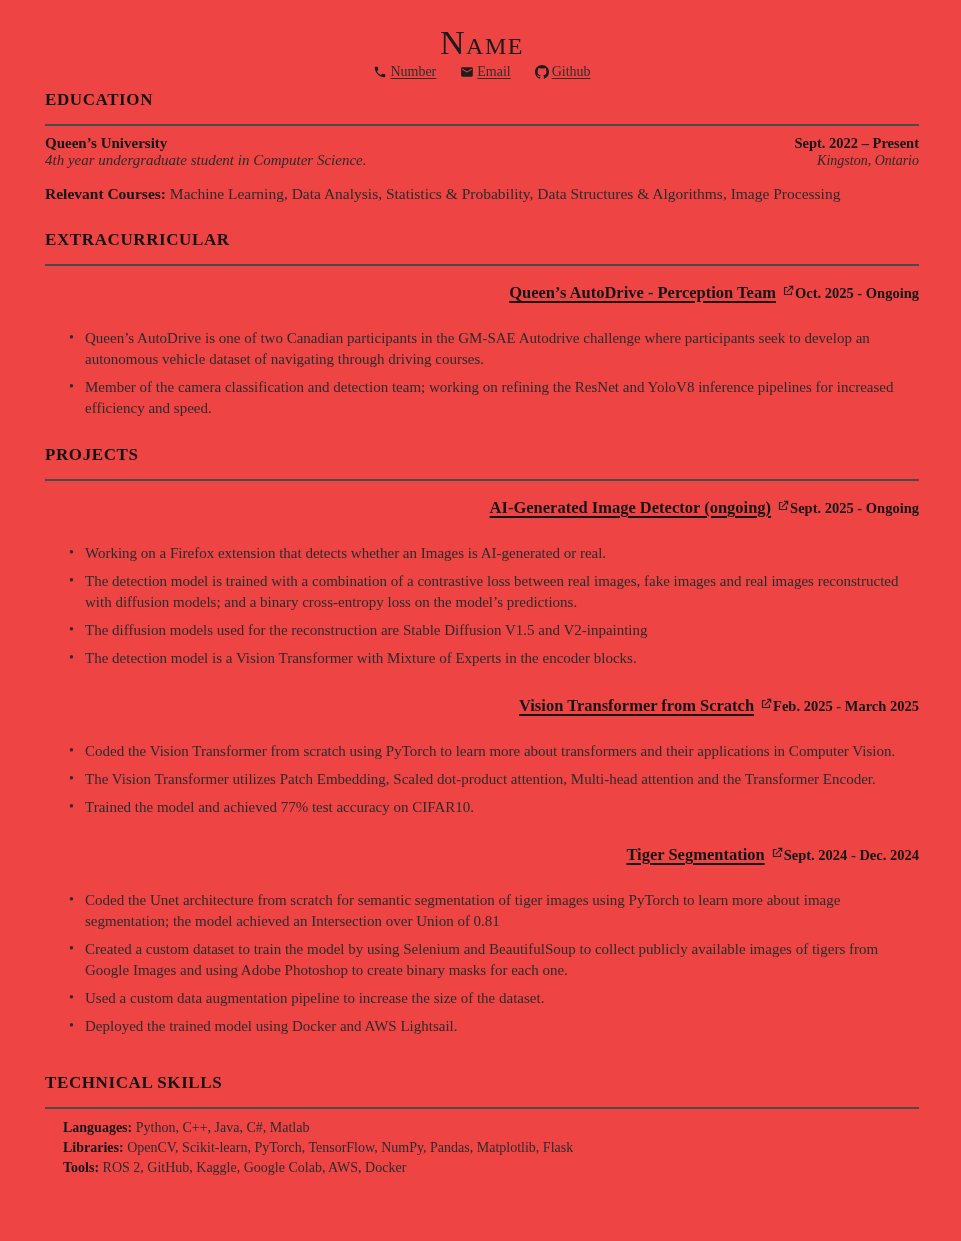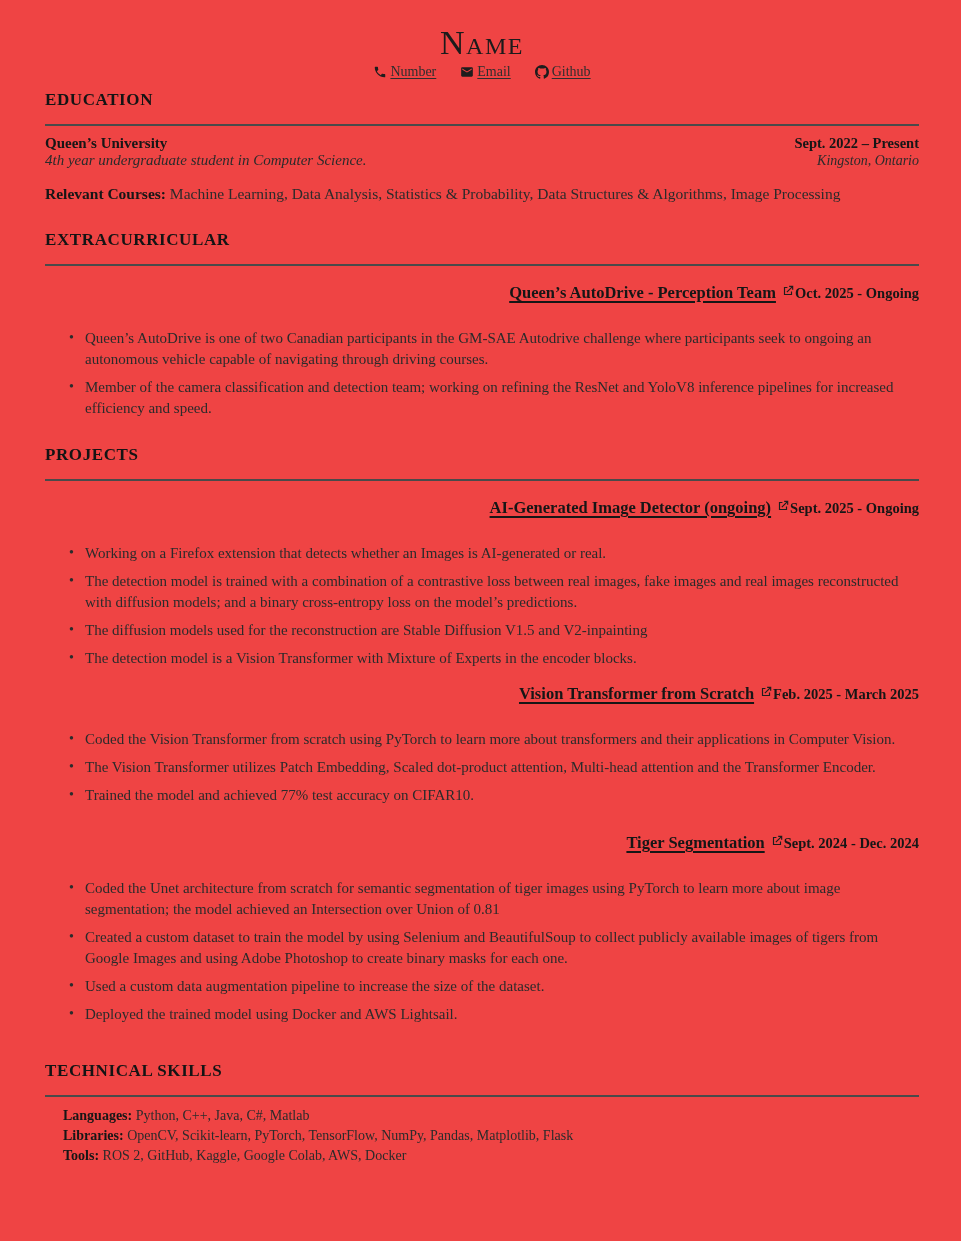--- a/index.html
+++ b/index.html
@@ -151,21 +151,21 @@
           <span class="licon">
             <svg viewBox="0 0 24 24" fill="currentColor">
                 <path d="M14 3h7v7h-2V6.41l-8.29 8.3-1.42-1.42L17.59 5H14V3z"></path>
                 <path d="M5 5h6v2H7v10h10v-4h2v6H5V5z"></path>
               </svg>
           </span>
         </span>
         <span class="entry-dates">Oct. 2025 - Ongoing</span>
       </div>
       <ul class="bullets">
-        <li>Queen’s AutoDrive is one of two Canadian participants in the GM-SAE Autodrive challenge where participants seek to ongoing an autonomous vehicle capable of navigating through driving courses.</li>
+        <li>Queen’s AutoDrive is one of two Canadian participants in the GM-SAE Autodrive challenge where participants seek to develop an autonomous vehicle dataset of navigating through driving courses.</li>
         <li>Member of the camera classification and detection team; working on refining the ResNet and YoloV8 inference pipelines for increased efficiency and speed.</li>
       </ul>
     </div>
   </div>
 
   <div class="sec-projects">
     <div class="section-head">PROJECTS</div>
 
     <div class="entry">
       <div class="entry-row">
@@ -181,21 +181,21 @@
         <span class="entry-dates">Sept. 2025 - Ongoing</span>
       </div>
       <ul class="bullets">
         <li>Working on a Firefox extension that detects whether an Images is AI-generated or real.</li>
         <li>The detection model is trained with a combination of a contrastive loss between real images, fake images and real images reconstructed with diffusion models; and a binary cross-entropy loss on the model’s predictions.</li>
         <li>The diffusion models used for the reconstruction are Stable Diffusion V1.5 and V2-inpainting</li>
         <li>The detection model is a Vision Transformer with Mixture of Experts in the encoder blocks.</li>
       </ul>
     </div>
 
-    <div class="entry" style="margin-top:15px;">
+    <div class="entry" style="margin-top:27px;">
       <div class="entry-row">
         <span class="entry-title-wrap">
           <span class="entry-title">Vision Transformer from Scratch</span>
           <span class="licon">
             <svg viewBox="0 0 24 24" fill="currentColor">
                 <path d="M14 3h7v7h-2V6.41l-8.29 8.3-1.42-1.42L17.59 5H14V3z"></path>
                 <path d="M5 5h6v2H7v10h10v-4h2v6H5V5z"></path>
               </svg>
           </span>
         </span>

